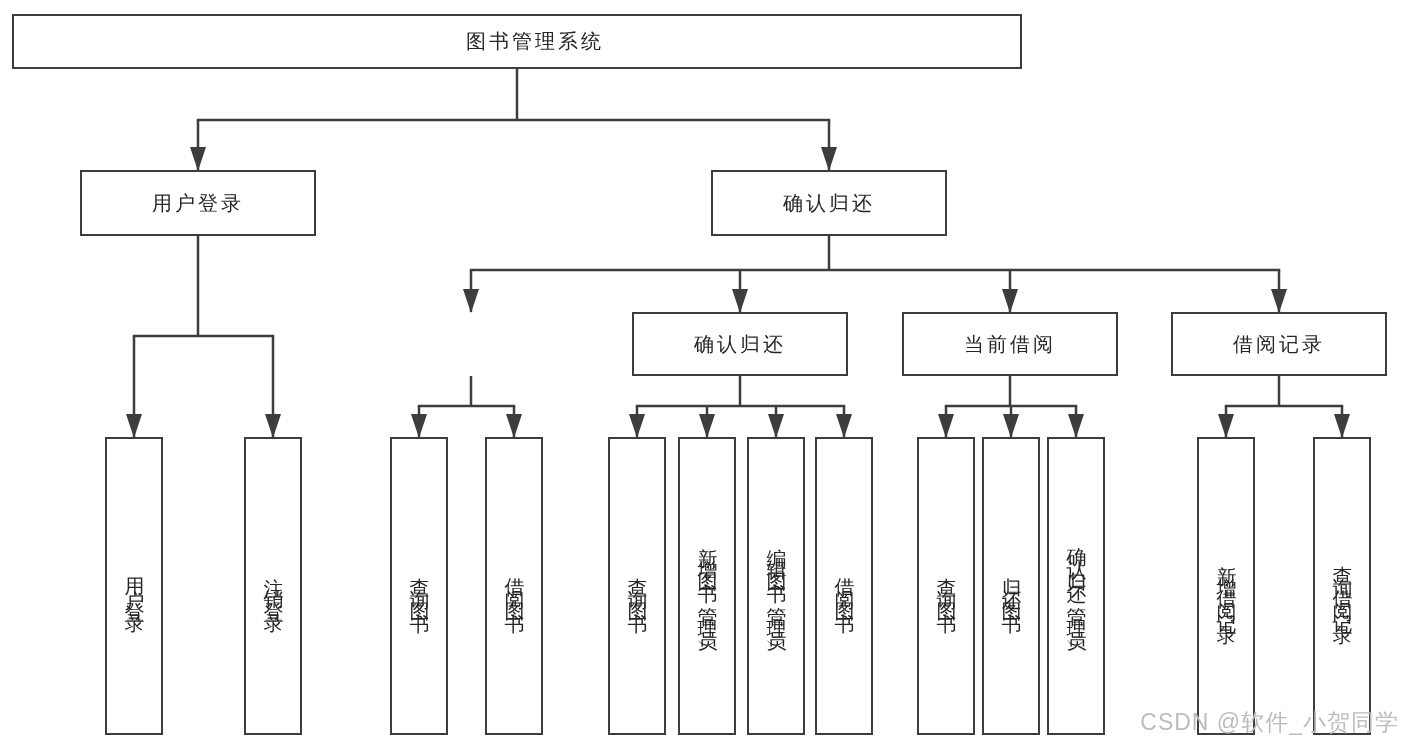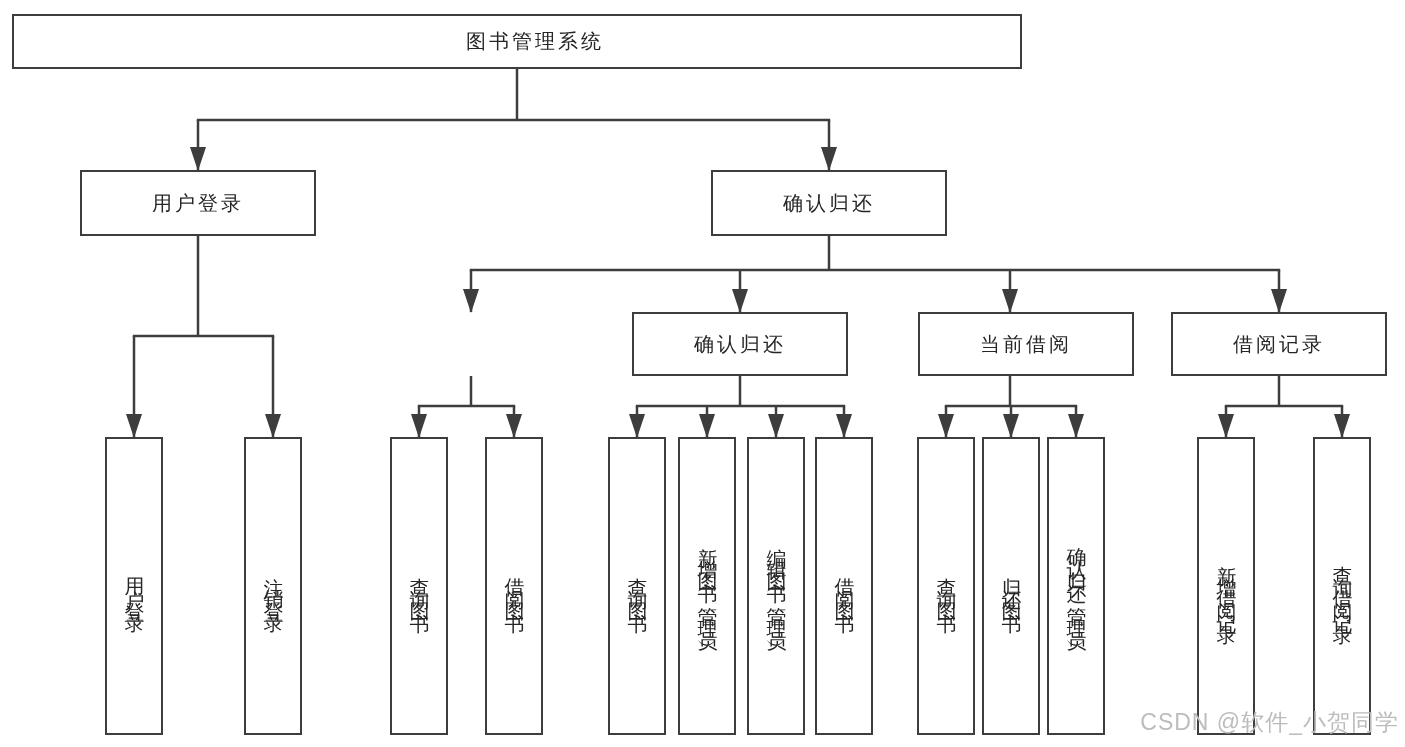--- a/index.html
+++ b/index.html
@@ -117,21 +117,21 @@
       <path d="M1342,406 V437" marker-end="url(#arrow)"></path>
     </g>
   </svg>
 
   <div class="box h lvl1">图书管理系统</div>
 
   <div class="box h lvl2" style="left:80px;">用户登录</div>
   <div class="box h lvl2" style="left:711px;">确认归还</div>
 
   <div class="box h lvl3" style="left:632px;">确认归还</div>
-  <div class="box h lvl3" style="left:902px;margin-left:16px;">当前借阅</div>
+  <div class="box h lvl3" style="left:902px;">当前借阅</div>
   <div class="box h lvl3" style="left:1171px;">借阅记录</div>
 
   <div class="box v" style="left:105px;">用户登录</div>
   <div class="box v" style="left:244px;">注销登录</div>
 
   <div class="box v" style="left:390px;">查询图书</div>
   <div class="box v" style="left:485px;">借阅图书</div>
 
   <div class="box v" style="left:608px;">查询图书</div>
   <div class="box v" style="left:678px;">新增图书（管理员）</div>

